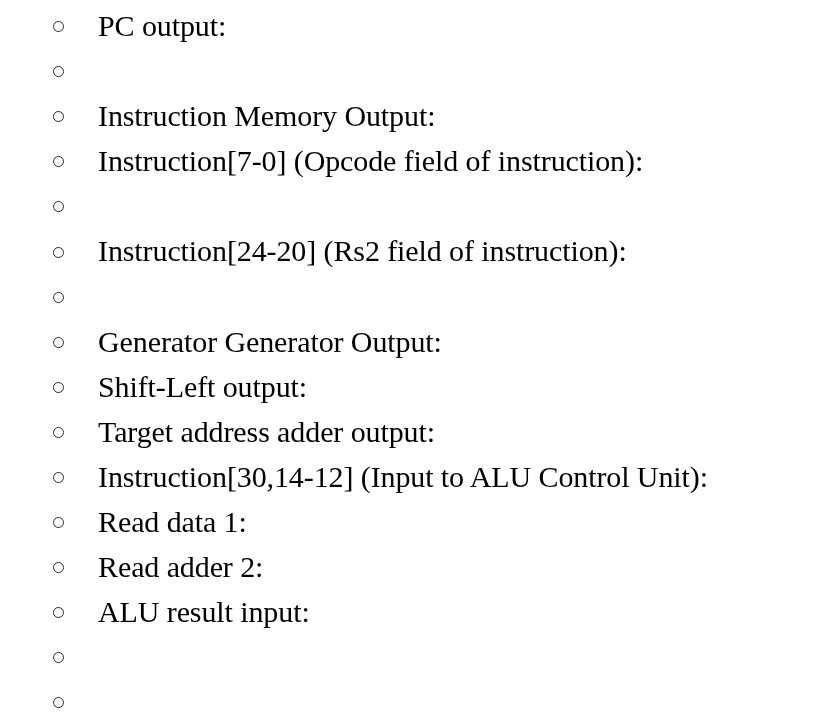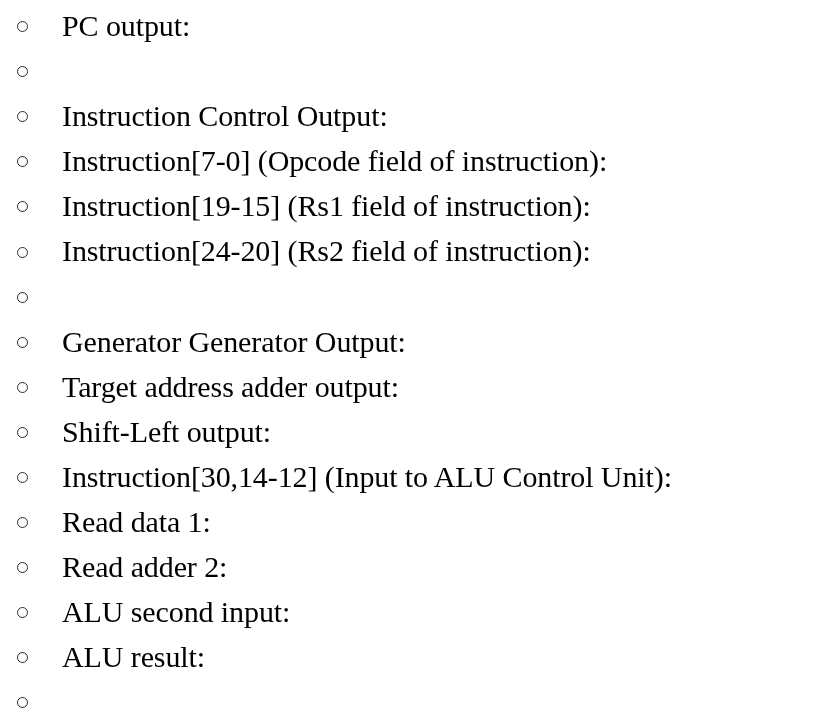--- a/index.html
+++ b/index.html
@@ -32,20 +32,21 @@
   }
 
   .bullet-item {
     position: relative;
     height: 45.1px;
     line-height: 45.1px;
     padding-left: 62px;
     white-space: nowrap;
     font-size: 30px;
     letter-spacing: -0.1px;
+    margin-left: 36px;
   }
 
   
   .bullet-marker {
     position: absolute;
     left: 17px;
     top: 50%;
     width: 9px;
     height: 9px;
     margin-top: -4.5px;
@@ -70,80 +71,78 @@
       <span class="bullet-marker"></span>
       <span class="bullet-label">PC output:</span>
     </li>
 
     <li class="bullet-item">
       <span class="bullet-marker"></span>
     </li>
 
     <li class="bullet-item">
       <span class="bullet-marker"></span>
-      <span class="bullet-label">Instruction Control Output:</span>
+      <span class="bullet-label">Instruction Memory Output:</span>
     </li>
 
     <li class="bullet-item">
       <span class="bullet-marker"></span>
       <span class="bullet-label">Instruction[7-0] (Opcode field of instruction):</span>
     </li>
 
     <li class="bullet-item">
       <span class="bullet-marker"></span>
-      <span class="bullet-label">Instruction[19-15] (Rs1 field of instruction):</span>
     </li>
 
     <li class="bullet-item">
       <span class="bullet-marker"></span>
       <span class="bullet-label">Instruction[24-20] (Rs2 field of instruction):</span>
     </li>
 
     <li class="bullet-item">
       <span class="bullet-marker"></span>
     </li>
 
     <li class="bullet-item">
       <span class="bullet-marker"></span>
       <span class="bullet-label">Generator Generator Output:</span>
     </li>
 
     <li class="bullet-item">
       <span class="bullet-marker"></span>
-      <span class="bullet-label">Target address adder output:</span>
+      <span class="bullet-label">Shift-Left output:</span>
     </li>
 
     <li class="bullet-item">
       <span class="bullet-marker"></span>
-      <span class="bullet-label">Shift-Left output:</span>
+      <span class="bullet-label">Target address adder output:</span>
     </li>
 
     <li class="bullet-item">
       <span class="bullet-marker"></span>
       <span class="bullet-label">Instruction[30,14-12] (Input to ALU Control Unit):</span>
     </li>
 
     <li class="bullet-item">
       <span class="bullet-marker"></span>
       <span class="bullet-label">Read data 1:</span>
     </li>
 
     <li class="bullet-item">
       <span class="bullet-marker"></span>
       <span class="bullet-label">Read adder 2:</span>
     </li>
 
     <li class="bullet-item">
       <span class="bullet-marker"></span>
-      <span class="bullet-label">ALU second input:</span>
+      <span class="bullet-label">ALU result input:</span>
     </li>
 
     <li class="bullet-item">
       <span class="bullet-marker"></span>
-      <span class="bullet-label">ALU result:</span>
     </li>
 
     <li class="bullet-item">
       <span class="bullet-marker"></span>
     </li>
 
   </ul>
 </div>
 
 </body></html>

